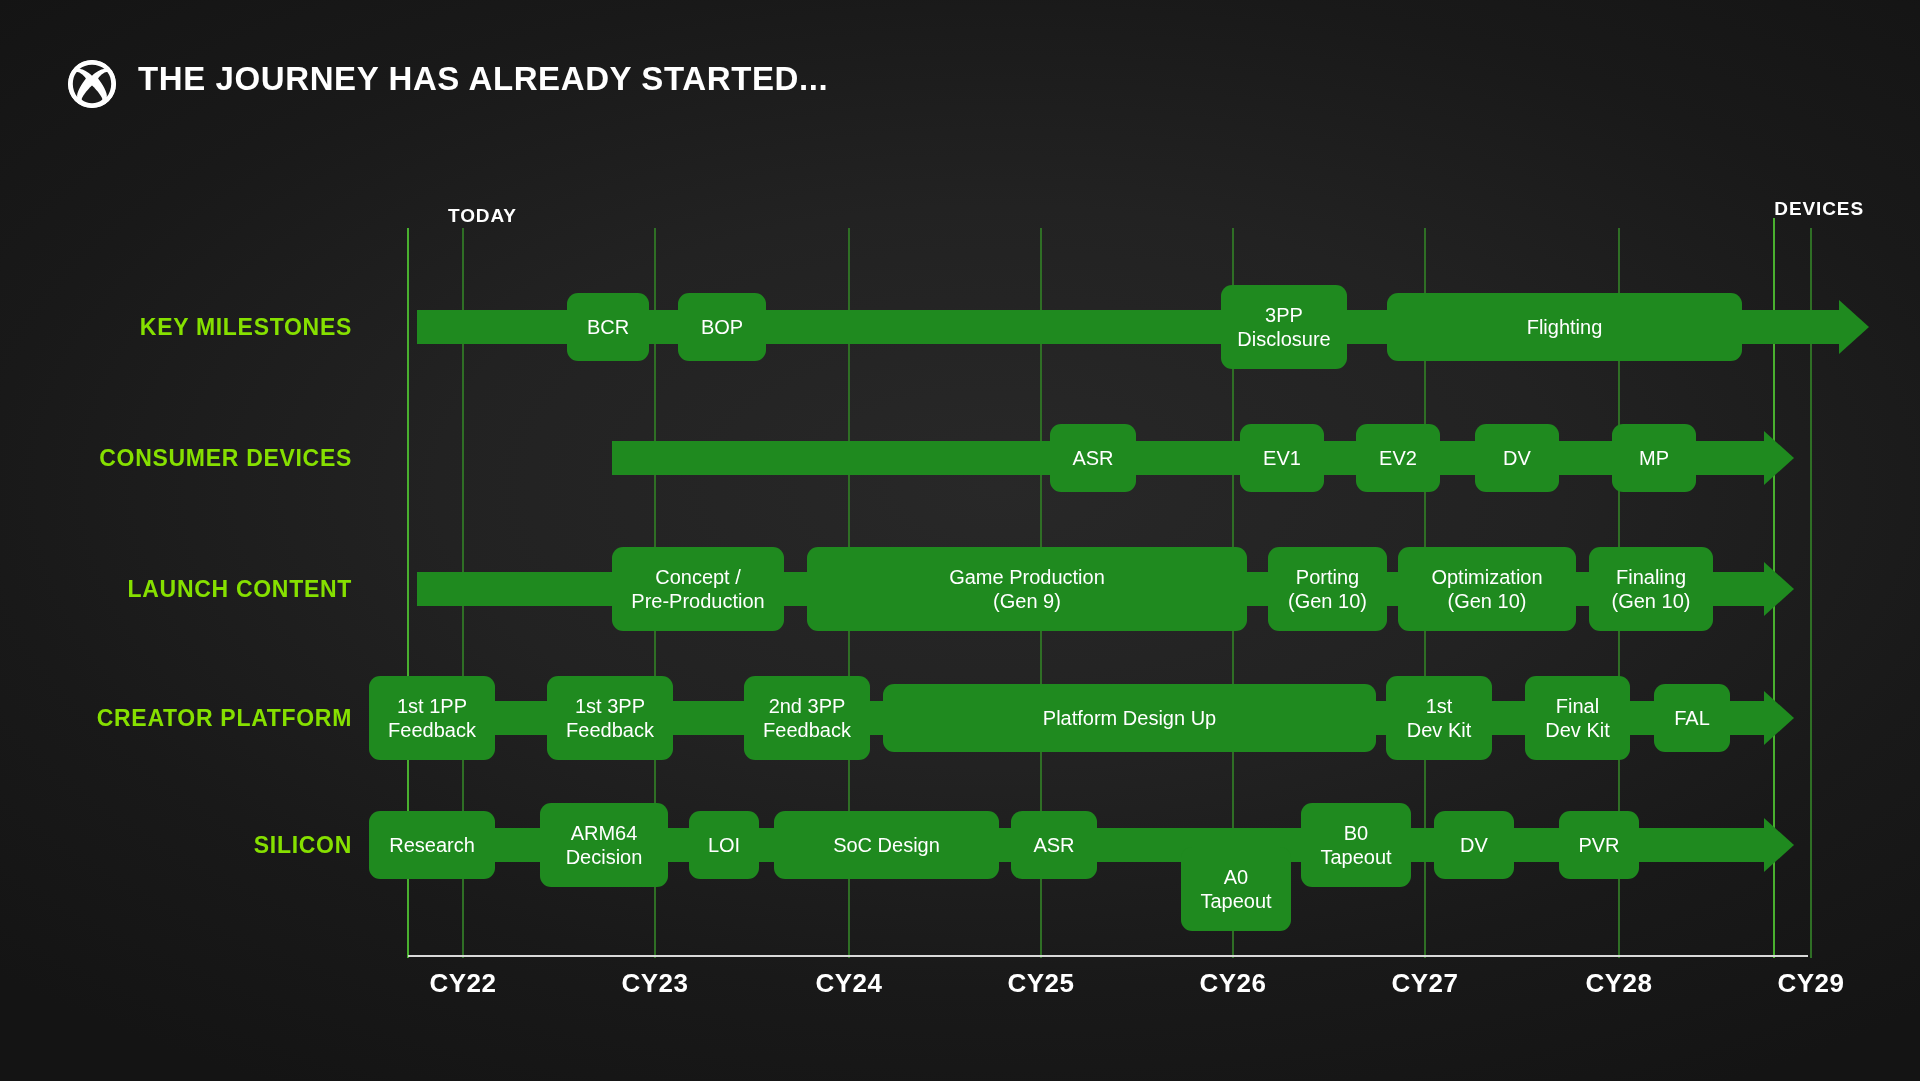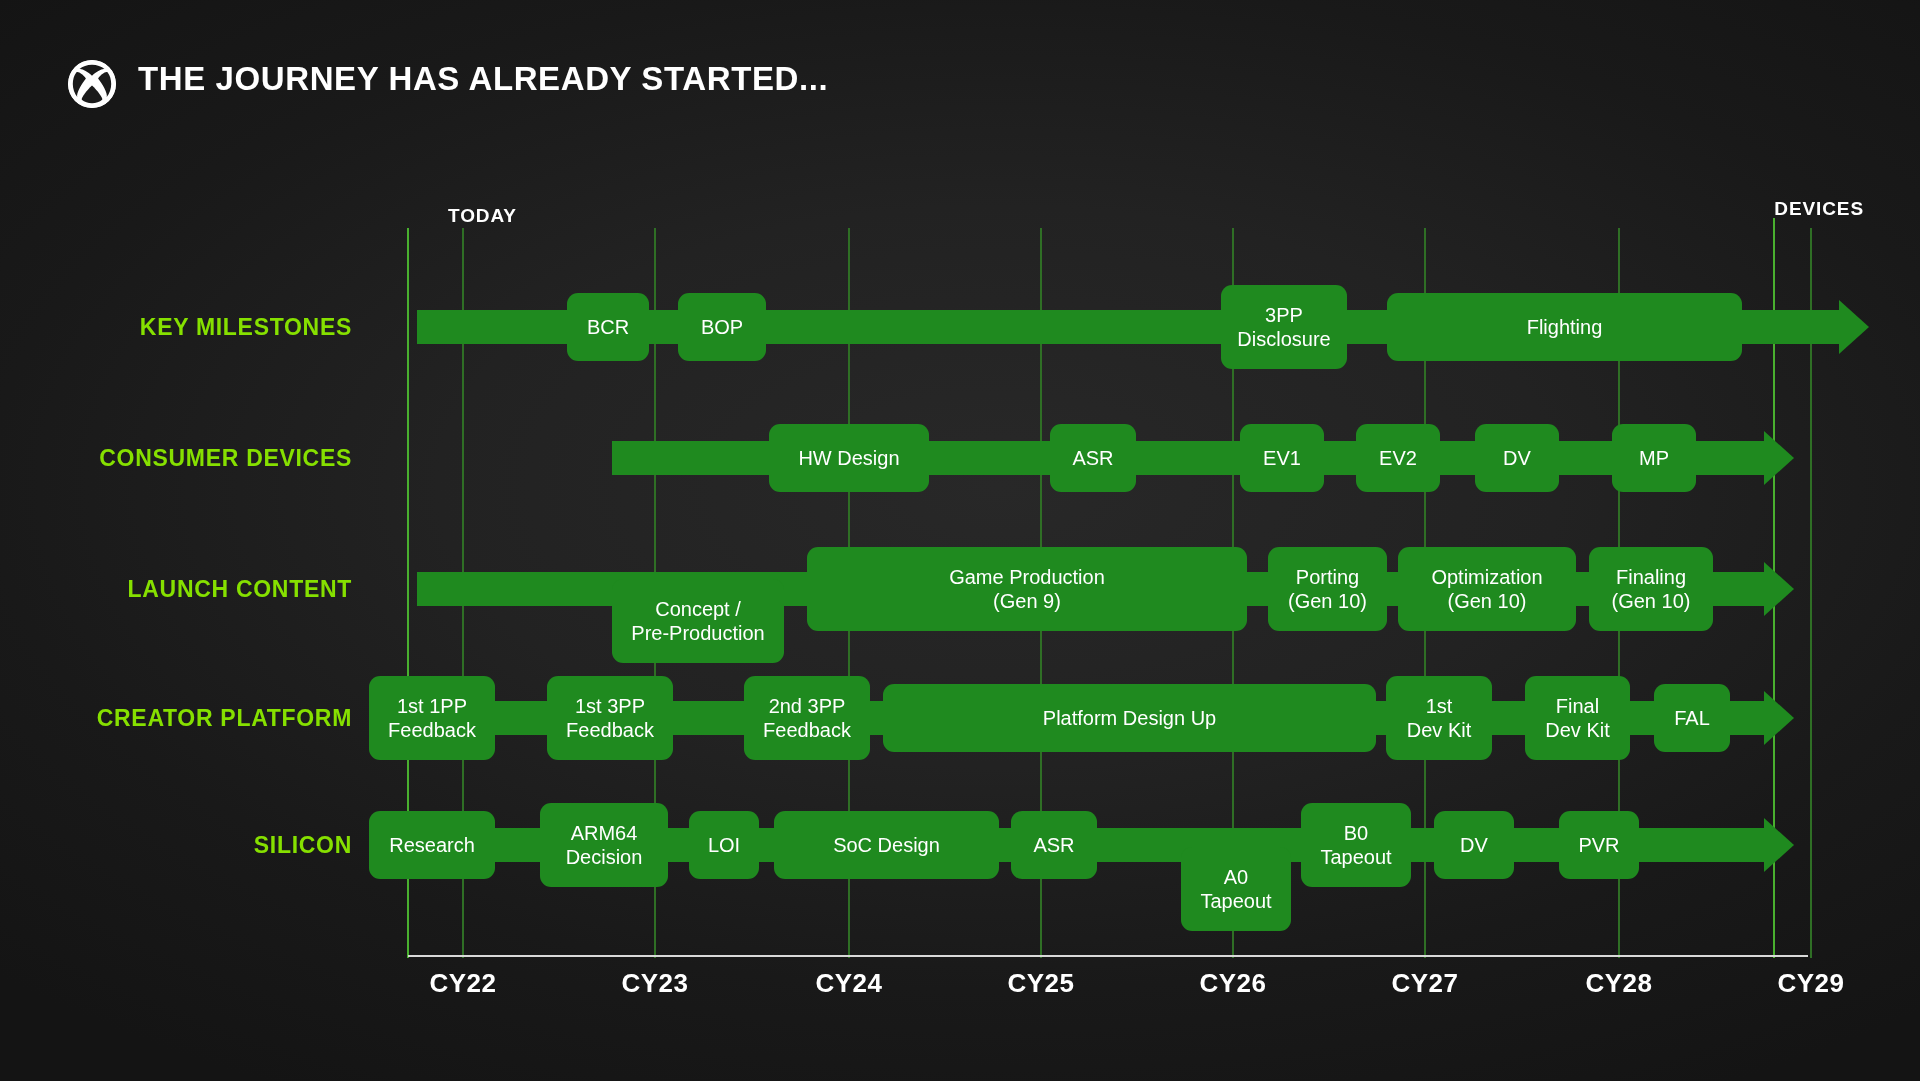--- a/index.html
+++ b/index.html
@@ -176,30 +176,29 @@
       <div class="track" style="left: 413px; width: 1422px; top: 327px;"></div>
       <div class="arrow-head" style="left: 1835px; top: 327px;"></div>
       <div class="bar" style="left: 563px; width: 82px; top: 327px;">BCR</div>
       <div class="bar" style="left: 674px; width: 88px; top: 327px;">BOP</div>
       <div class="bar tall" style="left: 1217px; width: 126px; top: 327px;">3PP
 Disclosure</div>
       <div class="bar" style="left: 1383px; width: 355px; top: 327px;">Flighting</div>
       <div class="row-label" style="top: 458px;">CONSUMER DEVICES</div>
       <div class="track" style="left: 608px; width: 1152px; top: 458px;"></div>
       <div class="arrow-head" style="left: 1760px; top: 458px;"></div>
-      <div class="bar" style="left: 765px; width: 160px; top: 458px;">HW Design</div>
       <div class="bar" style="left: 1046px; width: 86px; top: 458px;">ASR</div>
       <div class="bar" style="left: 1236px; width: 84px; top: 458px;">EV1</div>
       <div class="bar" style="left: 1352px; width: 84px; top: 458px;">EV2</div>
       <div class="bar" style="left: 1471px; width: 84px; top: 458px;">DV</div>
       <div class="bar" style="left: 1608px; width: 84px; top: 458px;">MP</div>
       <div class="row-label" style="top: 589px;">LAUNCH CONTENT</div>
       <div class="track" style="left: 413px; width: 1347px; top: 589px;"></div>
       <div class="arrow-head" style="left: 1760px; top: 589px;"></div>
-      <div class="bar tall" style="left: 608px; width: 172px; top: 589px; margin-top: 32px;">Concept /
+      <div class="bar tall" style="left: 608px; width: 172px; top: 589px;">Concept /
 Pre-Production</div>
       <div class="bar tall" style="left: 803px; width: 440px; top: 589px;">Game Production
 (Gen 9)</div>
       <div class="bar tall" style="left: 1264px; width: 119px; top: 589px;">Porting
 (Gen 10)</div>
       <div class="bar tall" style="left: 1394px; width: 178px; top: 589px;">Optimization
 (Gen 10)</div>
       <div class="bar tall" style="left: 1585px; width: 124px; top: 589px;">Finaling
 (Gen 10)</div>
       <div class="row-label" style="top: 718px; text-align: right;">CREATOR PLATFORM</div>

